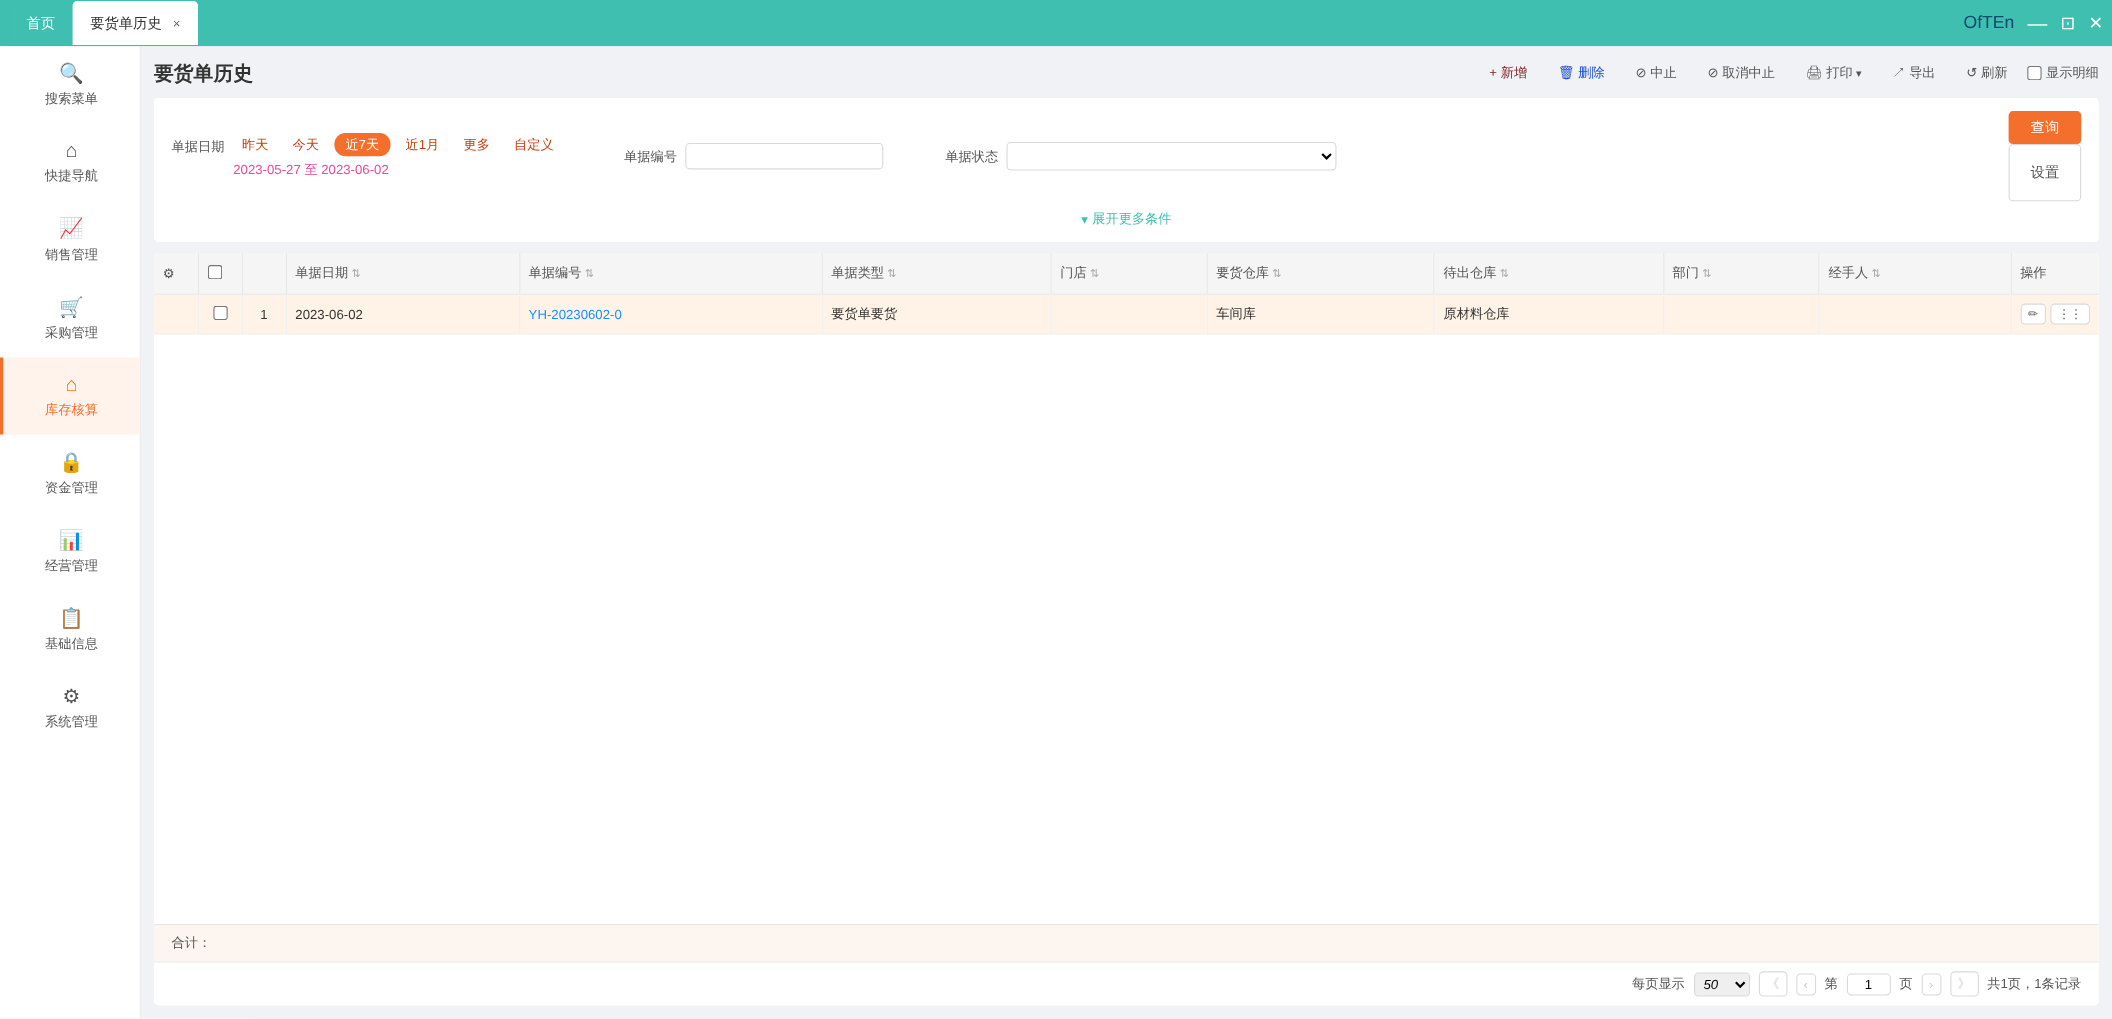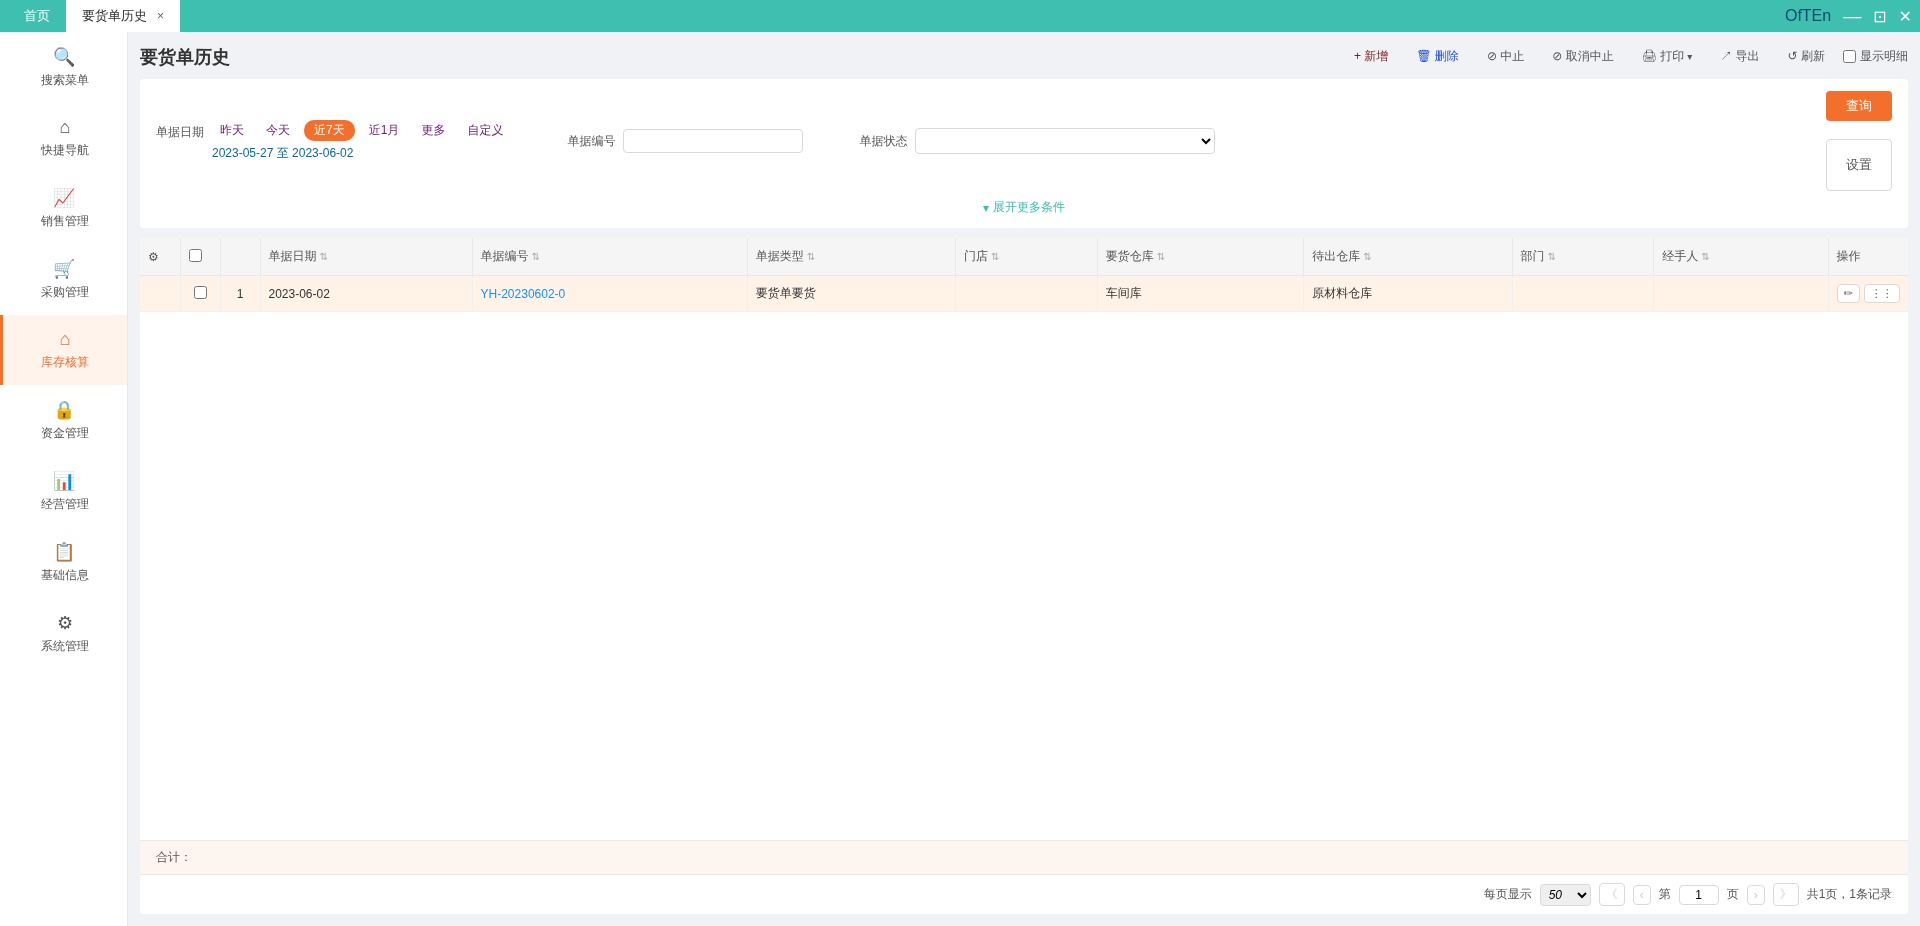--- a/index.html
+++ b/index.html
@@ -1,21 +1,21 @@
 <!DOCTYPE html>
 <html><head>
   <meta charset="utf-8">
   <style>
     * { box-sizing: border-box; margin: 0; padding: 0; }
     body { font-family: 'Microsoft YaHei', sans-serif; font-size: 13px; background: #f0f2f5; display: flex; flex-direction: column; height: 926px; overflow: hidden; }
 
     
     .top-bar {
       background: #3ebfb0;
-      height: 32px;
+      height: 42px;
       display: flex;
       align-items: center;
       padding: 0 8px;
       color: white;
       gap: 0;
       flex-shrink: 0;
     }
     .tab-item {
       height: 40px;
       display: flex;
@@ -154,33 +154,33 @@
     }
     .filter-date-btns {
       display: flex;
       gap: 6px;
       align-items: center;
     }
     .date-btn {
       padding: 2px 8px;
       font-size: 12px;
       cursor: pointer;
-      color: #701a75;
+      color: #c2410c;
       border: none;
       background: none;
     }
     .date-btn.active {
       background: #f56f2c;
       color: white;
       border-radius: 10px;
       padding: 2px 10px;
     }
     .filter-date-range {
       font-size: 12px;
-      color: #0369a1;
+      color: #ec4899;
       margin-top: 4px;
     }
     .filter-group {
       display: flex;
       align-items: center;
       gap: 8px;
     }
     .filter-input {
       border: 1px solid #d9d9d9;
       border-radius: 4px;
@@ -207,21 +207,21 @@
       font-size: 12px;
       cursor: pointer;
       margin-top: 8px;
       justify-content: center;
     }
 
     
     .action-btns {
       display: flex;
       flex-direction: column;
-      gap: 18px;
+      gap: 0;
     }
     .btn-query {
       background: #f56f2c;
       color: white;
       border: none;
       border-radius: 4px;
       padding: 6px 20px;
       cursor: pointer;
       font-size: 13px;
     }

